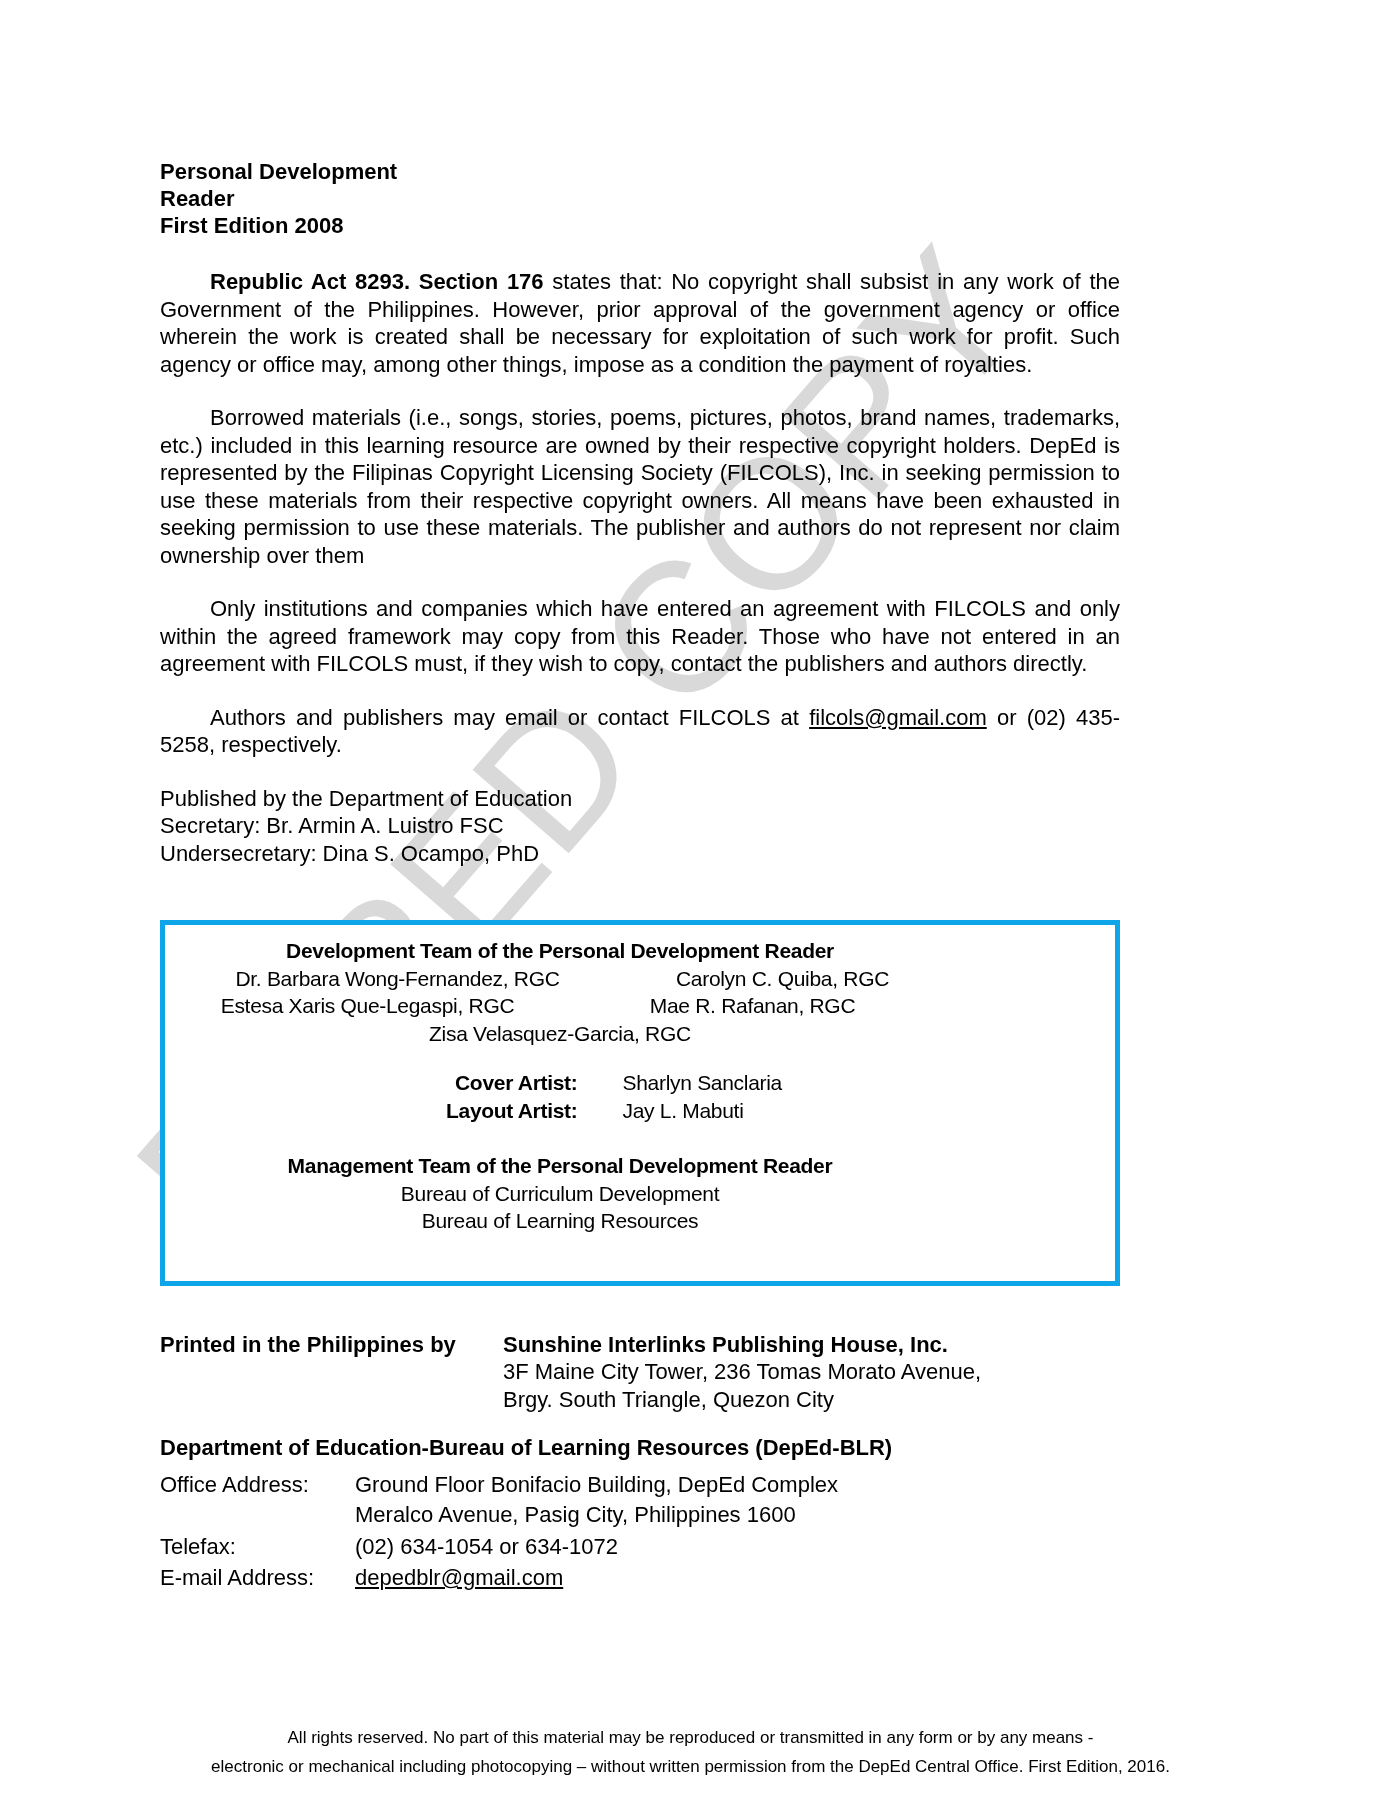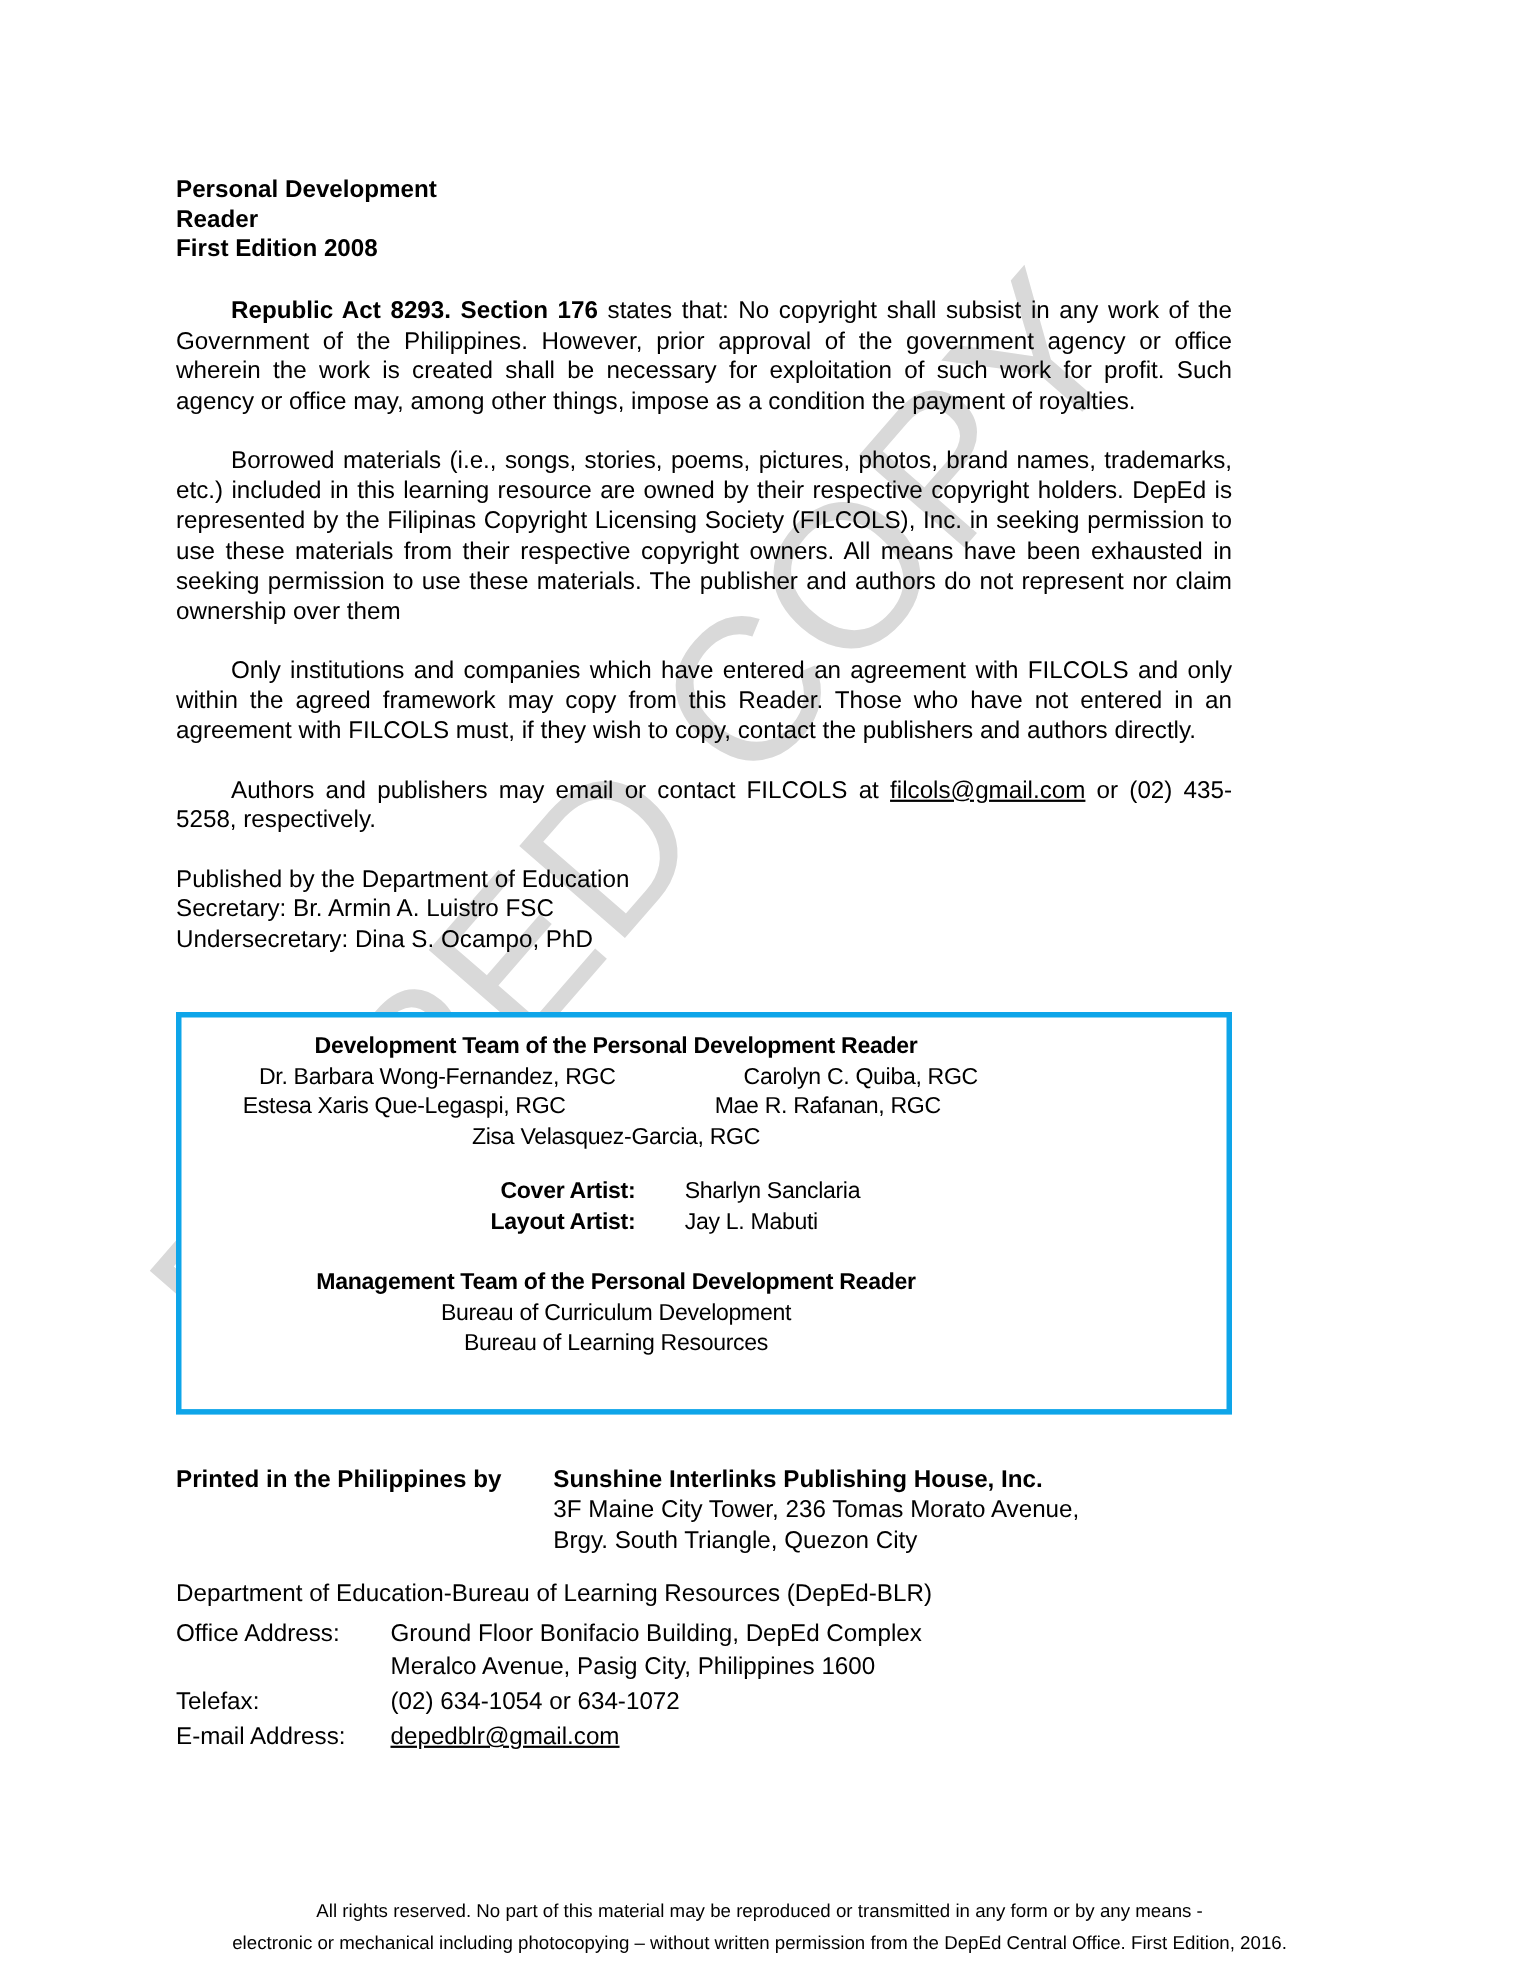--- a/index.html
+++ b/index.html
@@ -54,21 +54,21 @@
   .dev-grid .cell.c1 { padding-left:60px; }
   .center-line { text-align:center; }
   .artist-row { display:flex; justify-content:center; }
   .artist-row .al { display:inline-block; width:350px; text-align:right; font-weight:bold; }
   .artist-row .an { display:inline-block; width:270px; margin-left:45px; text-align:left; }
   .spacer22 { height:22px; }
   .spacer28 { height:28px; }
   .printed-block { display:flex; margin-top:45px; line-height:27.5px; }
   .printed-block .plabel { width:343px; flex:0 0 343px; font-weight:bold; }
   .deped-block { margin-top:21px; }
-  .deped-title { font-weight:normal; margin-bottom:8px; }
+  .deped-title { font-weight:bold; margin-bottom:8px; }
   .deped-row { display:flex; line-height:30.5px; margin-bottom:1px; }
   .deped-row .dlabel { width:195px; flex:0 0 195px; }
   .page-footer {
     position:absolute; left:0; right:0; top:1723px; z-index:1;
     text-align:center;
     font-size:17px;
     line-height:29px;
   }
 </style>
 </head>

